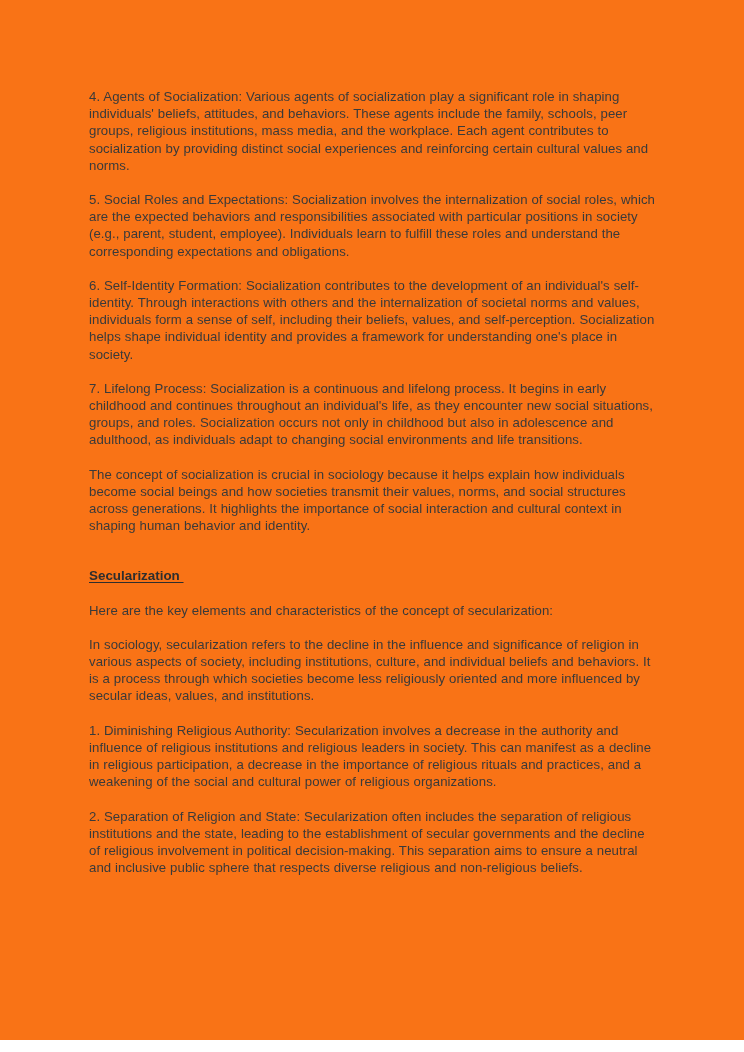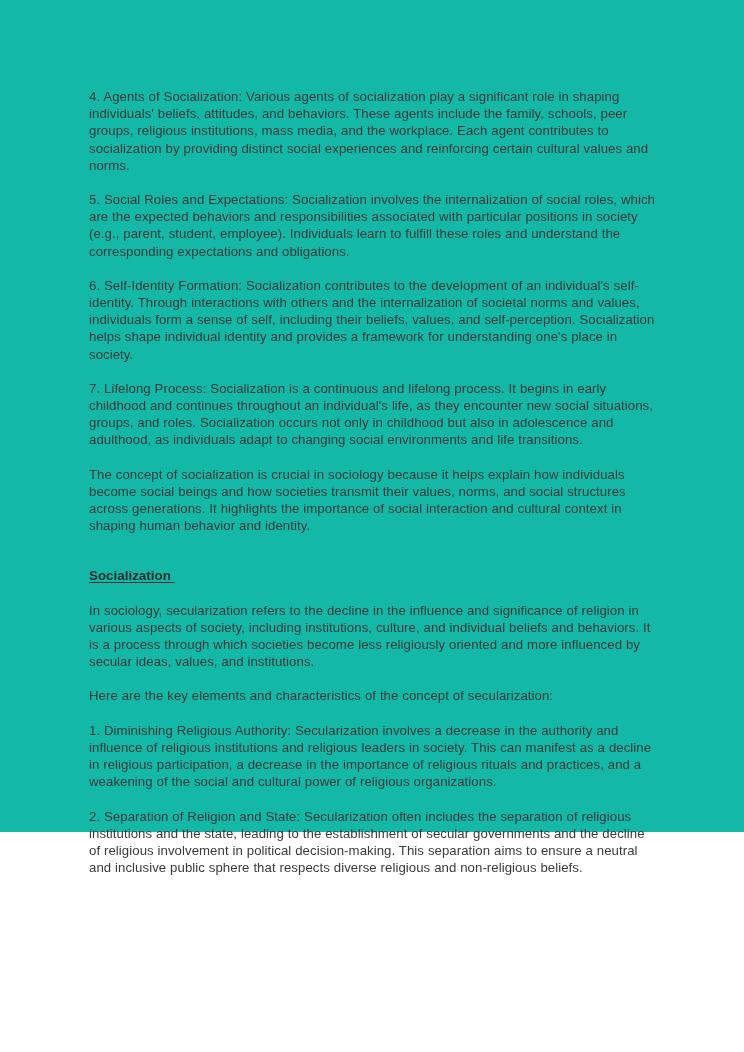--- a/index.html
+++ b/index.html
@@ -9,22 +9,22 @@
   }
   body {
     width: 744px;
     height: 1052px;
     font-family: "Liberation Sans", sans-serif;
     overflow: hidden;
   }
   .page {
     position: relative;
     width: 744px;
-    height: 832px;
-    background: #14b8a6;
+    height: 1040px;
+    background: #f97316;
     box-sizing: border-box;
   }
   .doc-body {
     position: absolute;
     left: 89px;
     top: 88px;
     width: 568px;
   }
   .para {
     font-size: 13.2px;
@@ -56,19 +56,19 @@
 </head>
 <body>
 
 <div class="page">
   <div class="doc-body" id="doc-body">
       <p class="para">4. Agents of Socialization: Various agents of socialization play a significant role in shaping individuals' beliefs, attitudes, and behaviors. These agents include the family, schools, peer groups, religious institutions, mass media, and the workplace. Each agent contributes to socialization by providing distinct social experiences and reinforcing certain cultural values and norms.</p>
       <p class="para">5. Social Roles and Expectations: Socialization involves the internalization of social roles, which are the expected behaviors and responsibilities associated with particular positions in society (e.g., parent, student, employee). Individuals learn to fulfill these roles and understand the corresponding expectations and obligations.</p>
       <p class="para">6. Self-Identity Formation: Socialization contributes to the development of an individual's self-identity. Through interactions with others and the internalization of societal norms and values, individuals form a sense of self, including their beliefs, values, and self-perception. Socialization helps shape individual identity and provides a framework for understanding one's place in society.</p>
       <p class="para">7. Lifelong Process: Socialization is a continuous and lifelong process. It begins in early childhood and continues throughout an individual's life, as they encounter new social situations, groups, and roles. Socialization occurs not only in childhood but also in adolescence and adulthood, as individuals adapt to changing social environments and life transitions.</p>
       <p class="para">The concept of socialization is crucial in sociology because it helps explain how individuals become social beings and how societies transmit their values, norms, and social structures across generations. It highlights the importance of social interaction and cultural context in shaping human behavior and identity.</p>
-      <div class="section-heading"><span class="heading-text">Socialization </span></div>
+      <div class="section-heading"><span class="heading-text">Secularization </span></div>
+      <p class="para">Here are the key elements and characteristics of the concept of secularization:</p>
       <p class="para">In sociology, secularization refers to the decline in the influence and significance of religion in various aspects of society, including institutions, culture, and individual beliefs and behaviors. It is a process through which societies become less religiously oriented and more influenced by secular ideas, values, and institutions.</p>
-      <p class="para">Here are the key elements and characteristics of the concept of secularization:</p>
       <p class="para">1. Diminishing Religious Authority: Secularization involves a decrease in the authority and influence of religious institutions and religious leaders in society. This can manifest as a decline in religious participation, a decrease in the importance of religious rituals and practices, and a weakening of the social and cultural power of religious organizations.</p>
       <p class="para">2. Separation of Religion and State: Secularization often includes the separation of religious institutions and the state, leading to the establishment of secular governments and the decline of religious involvement in political decision-making. This separation aims to ensure a neutral and inclusive public sphere that respects diverse religious and non-religious beliefs.</p>
     </div>
 </div>
 
 </body></html>

